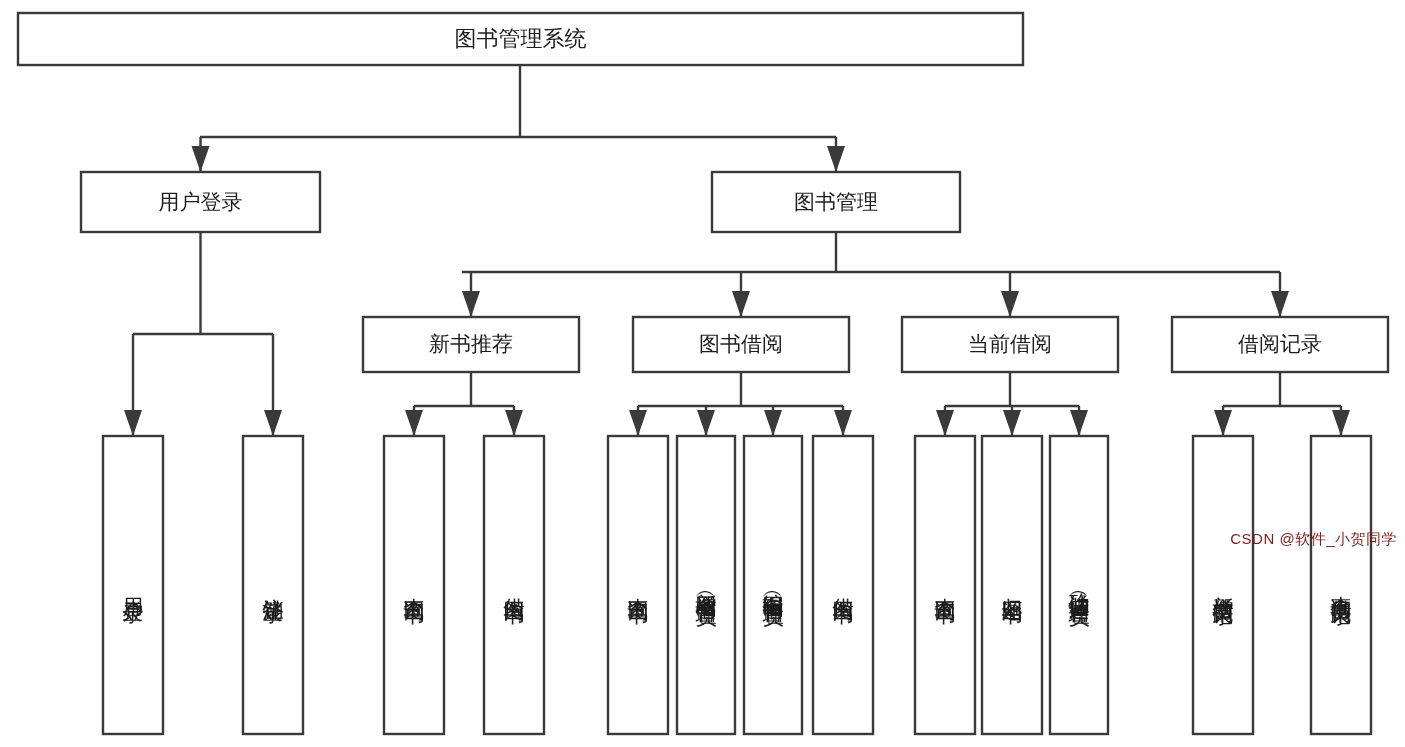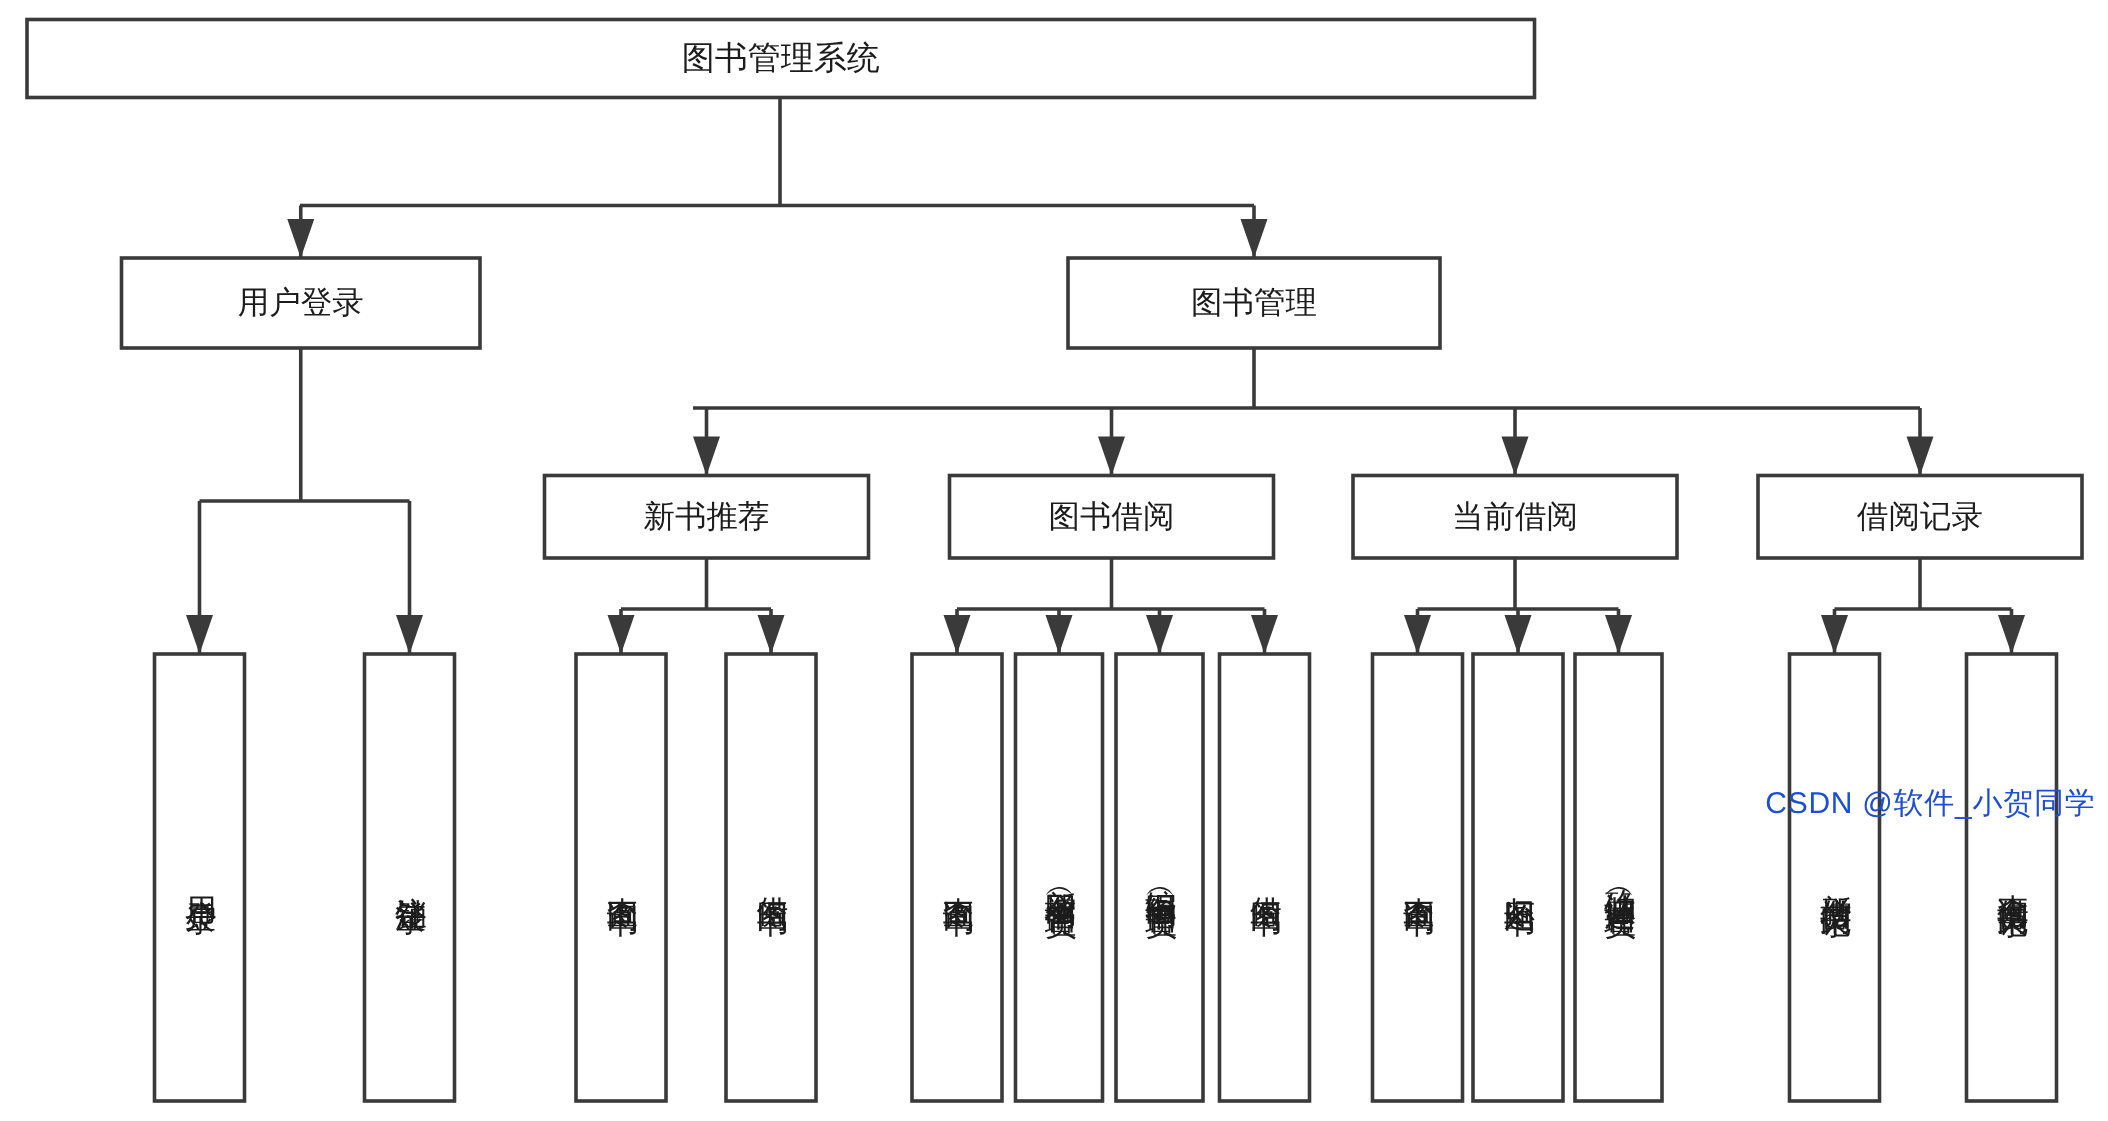--- a/index.html
+++ b/index.html
@@ -71,22 +71,22 @@
     line-height: 1.05;
     letter-spacing: 2px;
     color: #1c1c1c;
     white-space: nowrap;
   }
   #watermark {
     position: absolute;
     right: 8px;
     bottom: 4px;
     font-family: "Liberation Sans", "DejaVu Sans", sans-serif;
-    font-size: 20px;
-    color: #1d4ed8;
+    font-size: 15px;
+    color: #7f1d1d;
     letter-spacing: 0.5px;
     user-select: none;
   }
 </style>
 </head>
 <body>
 
 <div id="diagram-root">
 
   <svg id="diagram-svg" viewBox="0 0 1405 747" xmlns="http://www.w3.org/2000/svg">

